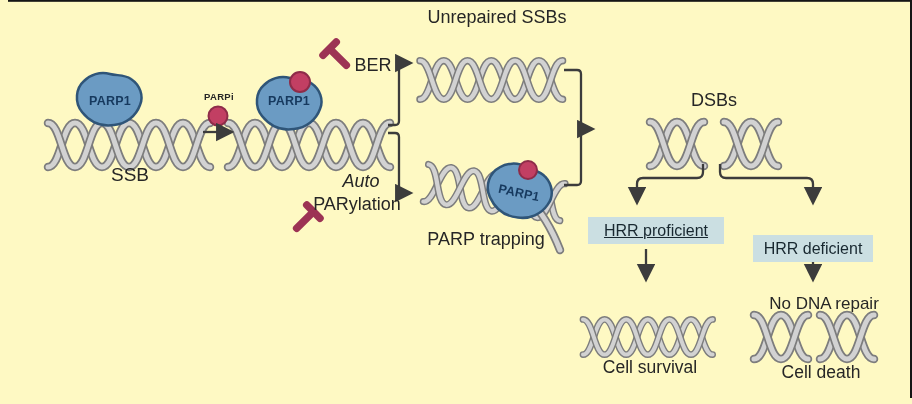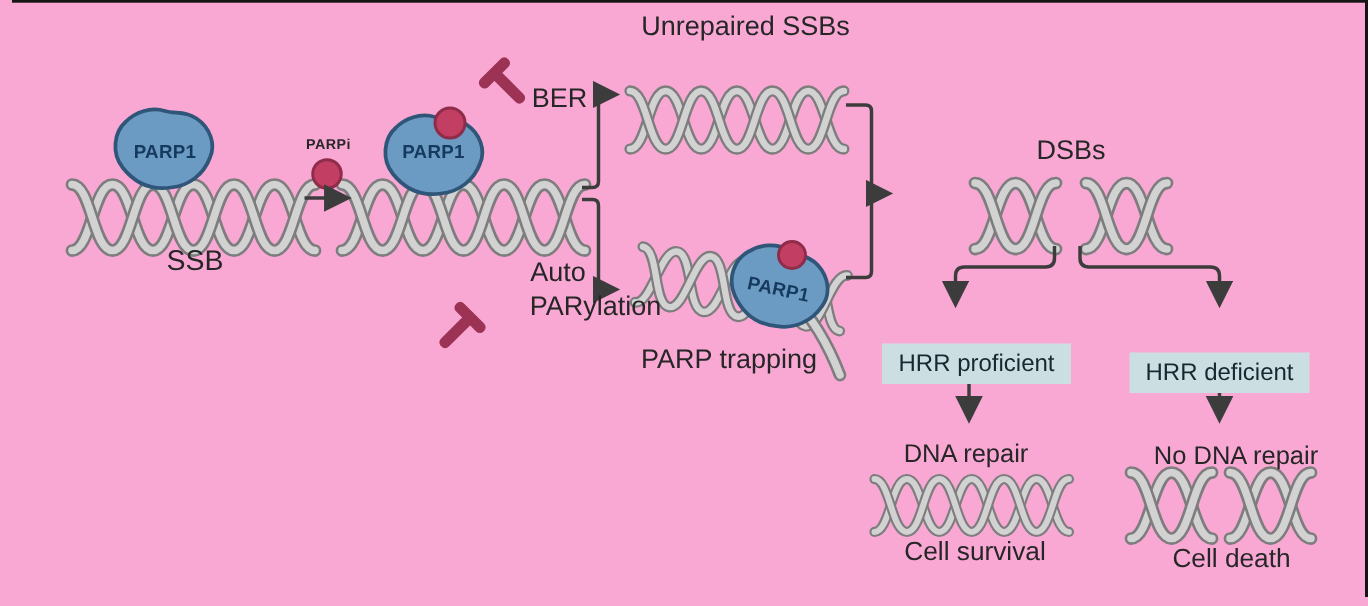--- a/index.html
+++ b/index.html
@@ -1,17 +1,17 @@
 <!DOCTYPE html>
 <html><head>
 <meta charset="utf-8">
 <style>
   html,body{margin:0;padding:0;background:#ffffff;}
   #canvas{
-    position:relative;width:912px;height:404px;background:#f9a8d4;overflow:hidden;
+    position:relative;width:912px;height:404px;background:#fef9c3;overflow:hidden;
     font-family:"Liberation Sans", sans-serif;color:#2a2a2a;
   }
   #gfx{position:absolute;left:0;top:0;width:912px;height:404px;}
   
   .s-out{fill:none;stroke:#7d7d7d;stroke-width:8.5;stroke-linecap:round;}
   .s-in{fill:none;stroke:#d2d2d2;stroke-width:5;stroke-linecap:round;}
   .blob{fill:#6b9bc3;stroke:#2f5578;stroke-width:2.5;}
   .dot{fill:#c23f63;stroke:#8e2c49;stroke-width:2;}
   .flow{fill:none;stroke:#3c3c3c;stroke-width:2.3;}
   .tbar{fill:#9c3354;}
@@ -23,32 +23,32 @@
   .lbl.med{font-size:17px;}
   .blob-txt{position:absolute;transform:translateX(-50%);font-size:12.5px;
        font-weight:bold;color:#16395e;letter-spacing:.2px;}
   .hrr-box{position:absolute;height:27px;background:#cbdfe2;color:#182830;
        font-size:16px;display:flex;align-items:center;justify-content:center;}
   
   #lbl-unrepaired{left:497px;top:8px;}
   #lbl-ssb{left:130px;top:165px;font-size:19px;}
   #lbl-parpi{left:219px;top:92px;font-weight:bold;}
   #lbl-ber{left:373px;top:56px;text-align:right;}
-  #lbl-auto{left:372px;top:172px;}
-  #lbl-parylation{left:357px;top:195px;margin-left:40px;}
+  #lbl-auto{left:361px;top:172px;font-style:italic;}
+  #lbl-parylation{left:357px;top:195px;}
   #lbl-trapping{left:486px;top:230px;}
   #lbl-dsbs{left:714px;top:91px;text-align:center;}
   #lbl-dnarepair{left:644px;top:294px;}
   #lbl-nodnarepair{left:824px;top:295px;}
   #lbl-cellsurvival{left:650px;top:358px;font-size:17.5px;}
   #lbl-celldeath{left:821px;top:363px;font-size:17.5px;}
   #parp1-left{left:110px;top:94px;}
   #parp1-mid{left:289px;top:94px;}
   #parp1-trap{left:519px;top:186px;transform:translateX(-50%) rotate(12deg);}
-  #box-hrr-proficient{left:588px;top:229px;width:126px;}
+  #box-hrr-proficient{left:588px;top:217px;width:136px;text-decoration:underline;}
   #box-hrr-deficient{left:753px;top:217px;width:120px;margin-top:18px;}
 </style>
 </head>
 <body>
 
 <div id="canvas">
 
   <svg id="gfx" viewBox="0 0 912 404">
     <defs>
       <marker id="ah" markerWidth="9" markerHeight="9" refX="6.5" refY="4" orient="auto">
@@ -144,21 +144,20 @@
   </svg>
 
   <div class="lbl" id="lbl-unrepaired">Unrepaired SSBs</div>
   <div class="lbl" id="lbl-ssb">SSB</div>
   <div class="lbl small" id="lbl-parpi">PARPi</div>
   <div class="lbl" id="lbl-ber">BER</div>
   <div class="lbl" id="lbl-auto">Auto</div>
   <div class="lbl" id="lbl-parylation">PARylation</div>
   <div class="lbl" id="lbl-trapping">PARP trapping</div>
   <div class="lbl" id="lbl-dsbs">DSBs</div>
-  <div class="lbl med" id="lbl-dnarepair">DNA repair</div>
   <div class="lbl med" id="lbl-nodnarepair">No DNA repair</div>
   <div class="lbl" id="lbl-cellsurvival">Cell survival</div>
   <div class="lbl" id="lbl-celldeath">Cell death</div>
 
   <div class="blob-txt" id="parp1-left">PARP1</div>
   <div class="blob-txt" id="parp1-mid">PARP1</div>
   <div class="blob-txt" id="parp1-trap">PARP1</div>
 
   <div class="hrr-box" id="box-hrr-proficient">
     <span>HRR proficient</span>

